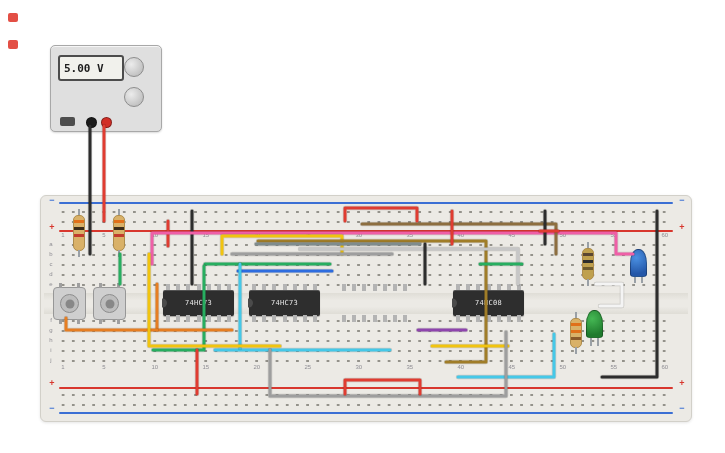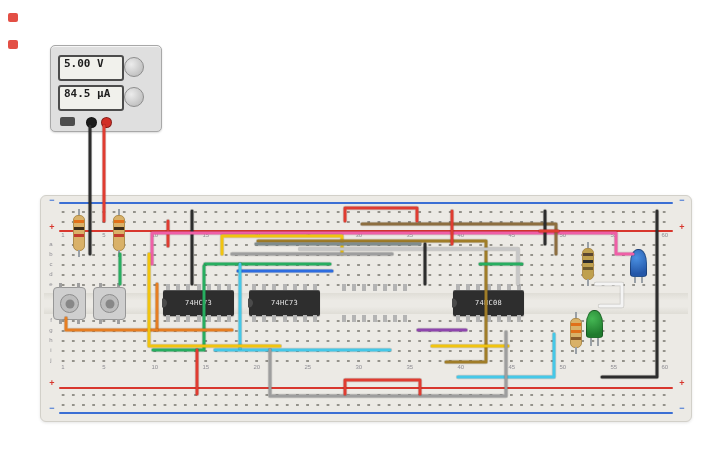--- a/index.html
+++ b/index.html
@@ -9,21 +9,21 @@
   }
   
   .handle { position:absolute; left:8px; width:10px; height:9px; background:#e03c31; border-radius:2px; opacity:.9; }
   .h1 { top:13px; } .h2 { top:40px; }
 
   
   .psu { position:absolute; left:50px; top:45px; width:110px; height:85px;
          background:#dfdfdf; border:1px solid #a8a8a8; border-radius:5px; z-index:2;
          box-shadow: inset 0 1px 0 #f6f6f6, 0 1px 2px rgba(0,0,0,.15); }
   .psu-display { position:absolute; left:7px; width:58px; height:22px; background:#f1f1ec;
-         border:2px solid #4c4c4c; border-radius:3px; display:flex; align-items:flex-start;
+         border:2px solid #4c4c4c; border-radius:3px; display:flex; align-items:center;
          padding-left:4px; font-size:11px; font-weight:bold; color:#1d1d1d;
          font-family:"DejaVu Sans Mono", monospace; }
   .psu-v { top:9px; } .psu-a { top:39px; }
   .knob { position:absolute; left:73px; width:18px; height:18px; border-radius:50%;
           background:radial-gradient(circle at 35% 35%, #ececec, #b3b3b3); border:1px solid #8d8d8d; }
   .k1 { top:11px; } .k2 { top:41px; }
   .psu-switch { position:absolute; left:9px; top:71px; width:15px; height:9px; background:#4e4e4e; border-radius:2px; }
   .terminal { position:absolute; top:71px; width:9px; height:9px; border-radius:50%; border:1px solid rgba(0,0,0,.35); }
   .term-black { left:35px; background:#1c1c1c; }
   .term-red   { left:50px; background:#d22f27; }
@@ -104,23 +104,20 @@
 <body>
 
 <div class="canvas">
 
   <span class="handle h1"></span>
   <span class="handle h2"></span>
 
   <div class="psu">
     <div class="psu-display psu-v">
       <span>5.00 V</span>
-    </div>
-    <div class="psu-display psu-a">
-      <span>84.5 µA</span>
     </div>
     <div class="knob k1"></div>
     <div class="knob k2"></div>
     <div class="psu-switch"></div>
     <div class="terminal term-black"></div>
     <div class="terminal term-red"></div>
   </div>
 
   <div class="board" id="board">
     <div class="rail-line rl-blue-top"></div>

